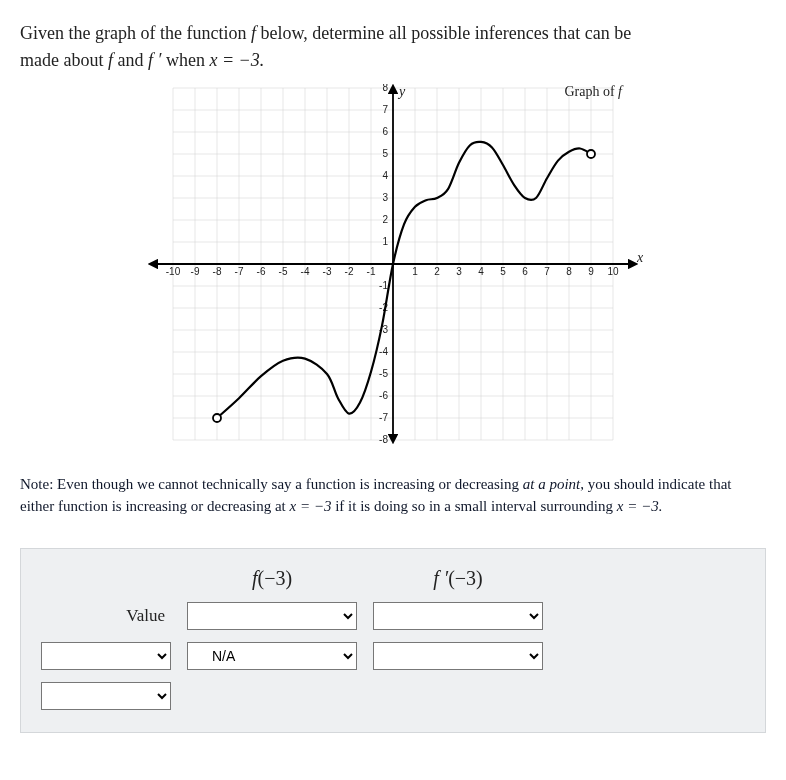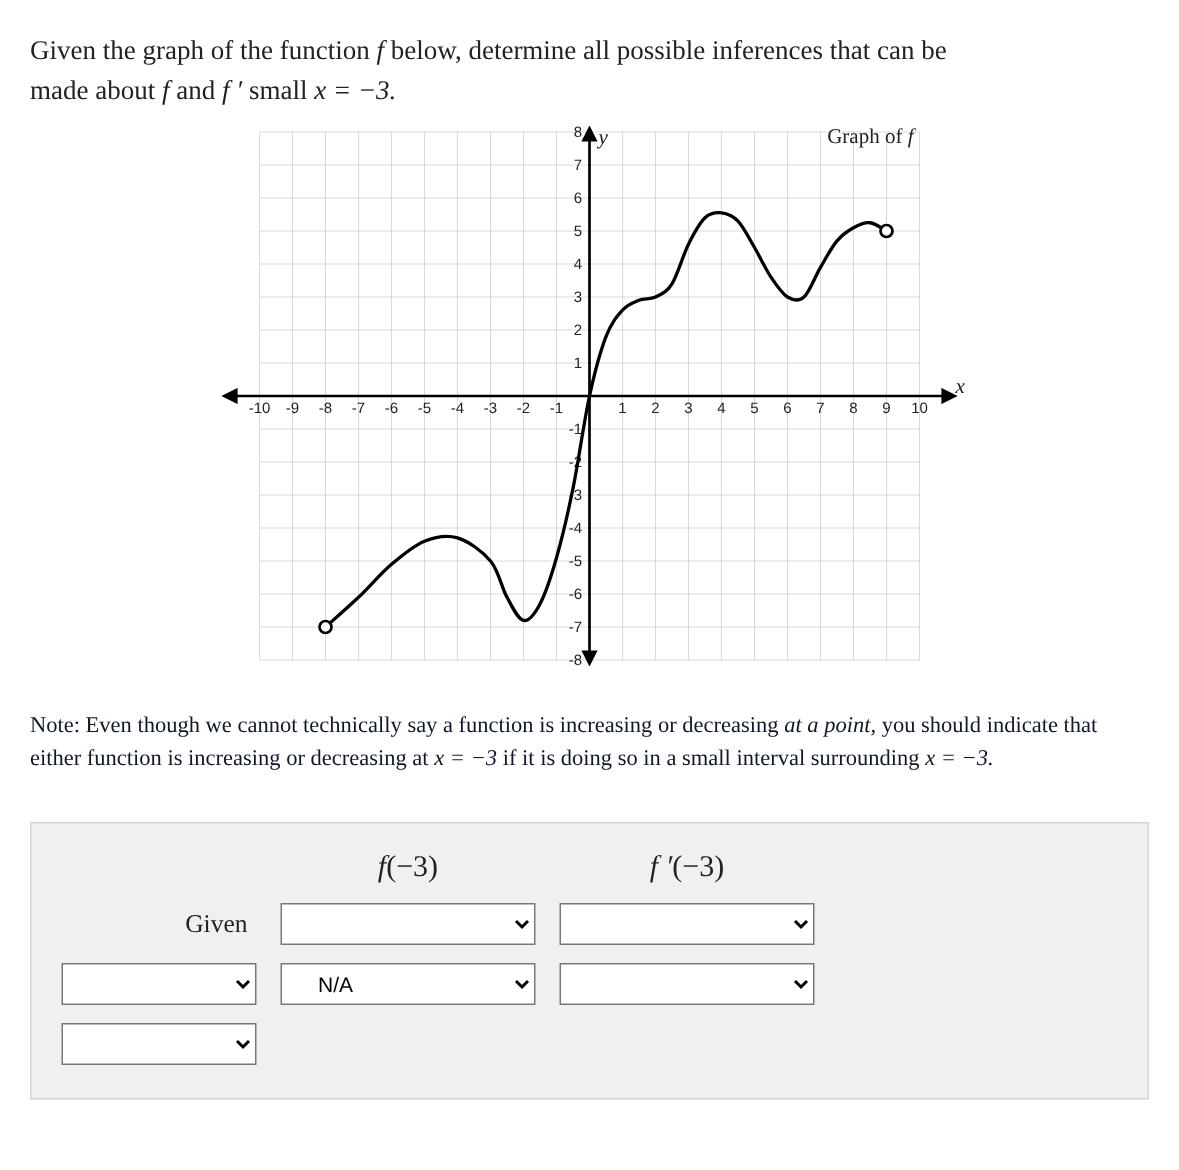--- a/index.html
+++ b/index.html
@@ -18,21 +18,21 @@
     .graph-wrap {
       display: flex;
       justify-content: center;
       margin: 10px 0 30px 0;
     }
     .graph-title {
       font-family: Georgia, serif;
       font-size: 14px;
       position: absolute;
       top: 0px;
-      right: 44px;
+      right: 31px;
     }
     .graph-box {
       position: relative;
       width: 520px;
       height: 360px;
     }
     .note {
       font-size: 15px;
       color: #0f172a;
       line-height: 1.45;
@@ -73,21 +73,21 @@
       padding: 2px 20px;
     }
     svg text.tick { font: 10px Arial, sans-serif; fill:#222; }
     svg text.axislab { font: italic 14px 'Times New Roman', serif; fill:#222; }
   </style>
 </head>
 <body>
 
 <div class="question">
   <span>Given the graph of the function </span><span class="math-var">f</span><span> below, determine all possible inferences that can be</span><br>
-  <span>made about </span><span class="math-var">f</span><span> and </span><span class="math-var">f ′</span><span> small </span><span class="math-var">x = −3.</span>
+  <span>made about </span><span class="math-var">f</span><span> and </span><span class="math-var">f ′</span><span> when </span><span class="math-var">x = −3.</span>
 </div>
 
 <div class="graph-wrap">
   <div class="graph-box">
     <div class="graph-title">
       <span>Graph of </span><span class="math-var">f</span>
     </div>
     <svg width="520" height="360" viewBox="0 0 520 360">
       <defs>
         <marker id="arrow" viewBox="0 0 10 10" refX="5" refY="5" markerWidth="6" markerHeight="6" orient="auto-start-reverse">
@@ -195,21 +195,21 @@
 <div class="note">
   <span>Note: Even though we cannot technically say a function is increasing or decreasing </span><span class="ital">at a point</span><span>, you should indicate that either function is increasing or decreasing at </span><span class="math-var">x = −3</span><span> if it is doing so in a small interval surrounding </span><span class="math-var">x = −3.</span>
 </div>
 
 <div class="answer-panel">
   <div class="answer-grid">
     <div></div>
     <div class="col-head"><span>f</span><span style="font-style:normal">(−3)</span></div>
     <div class="col-head"><span>f ′</span><span style="font-style:normal">(−3)</span></div>
 
-    <div class="row-label">Given</div>
+    <div class="row-label">Value</div>
     <select class="cell"><option></option></select>
     <select class="cell"><option></option></select>
 
     <select class="cell"><option></option></select>
     <select class="cell"><option selected="">N/A</option></select>
 
     <select class="cell"><option></option></select>
     <select class="cell"><option></option></select>
   </div>
 </div>

